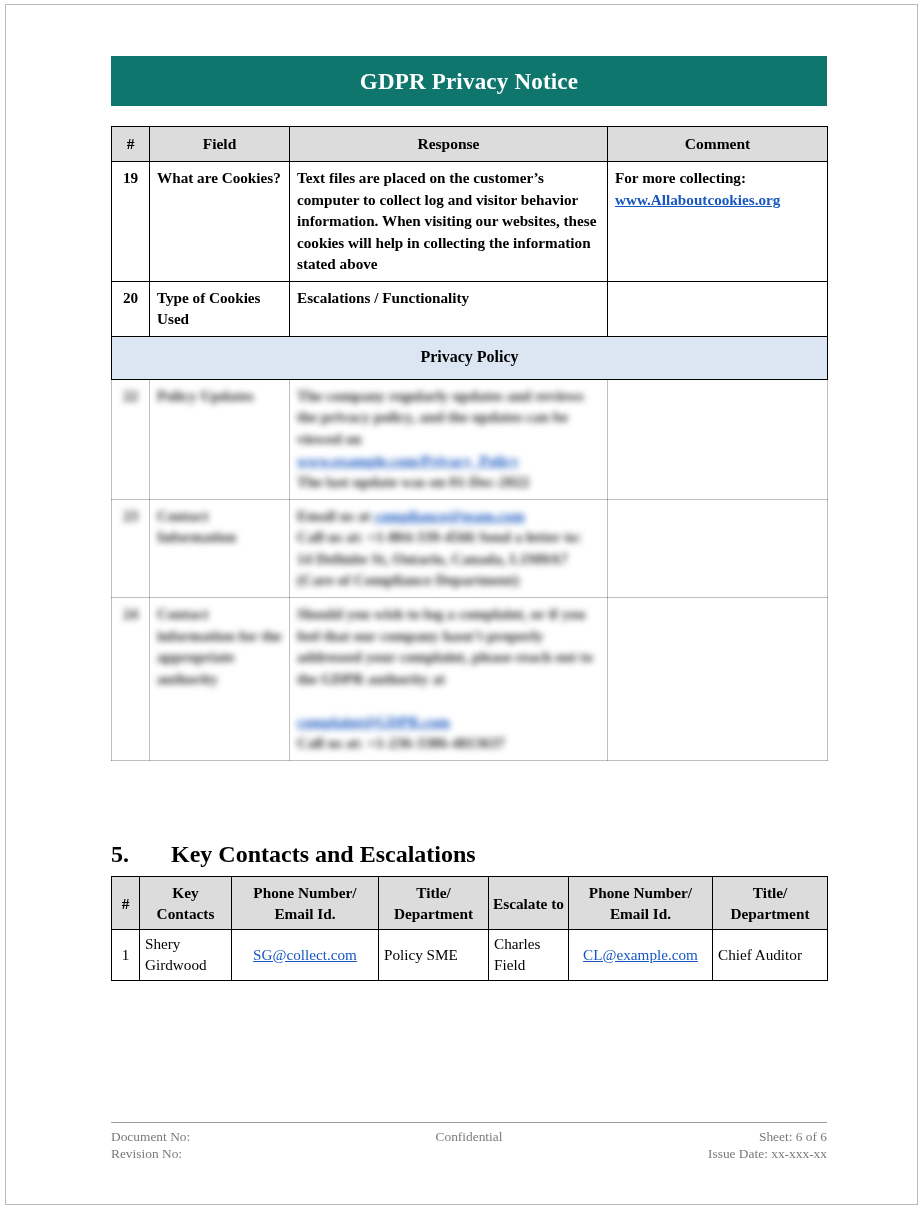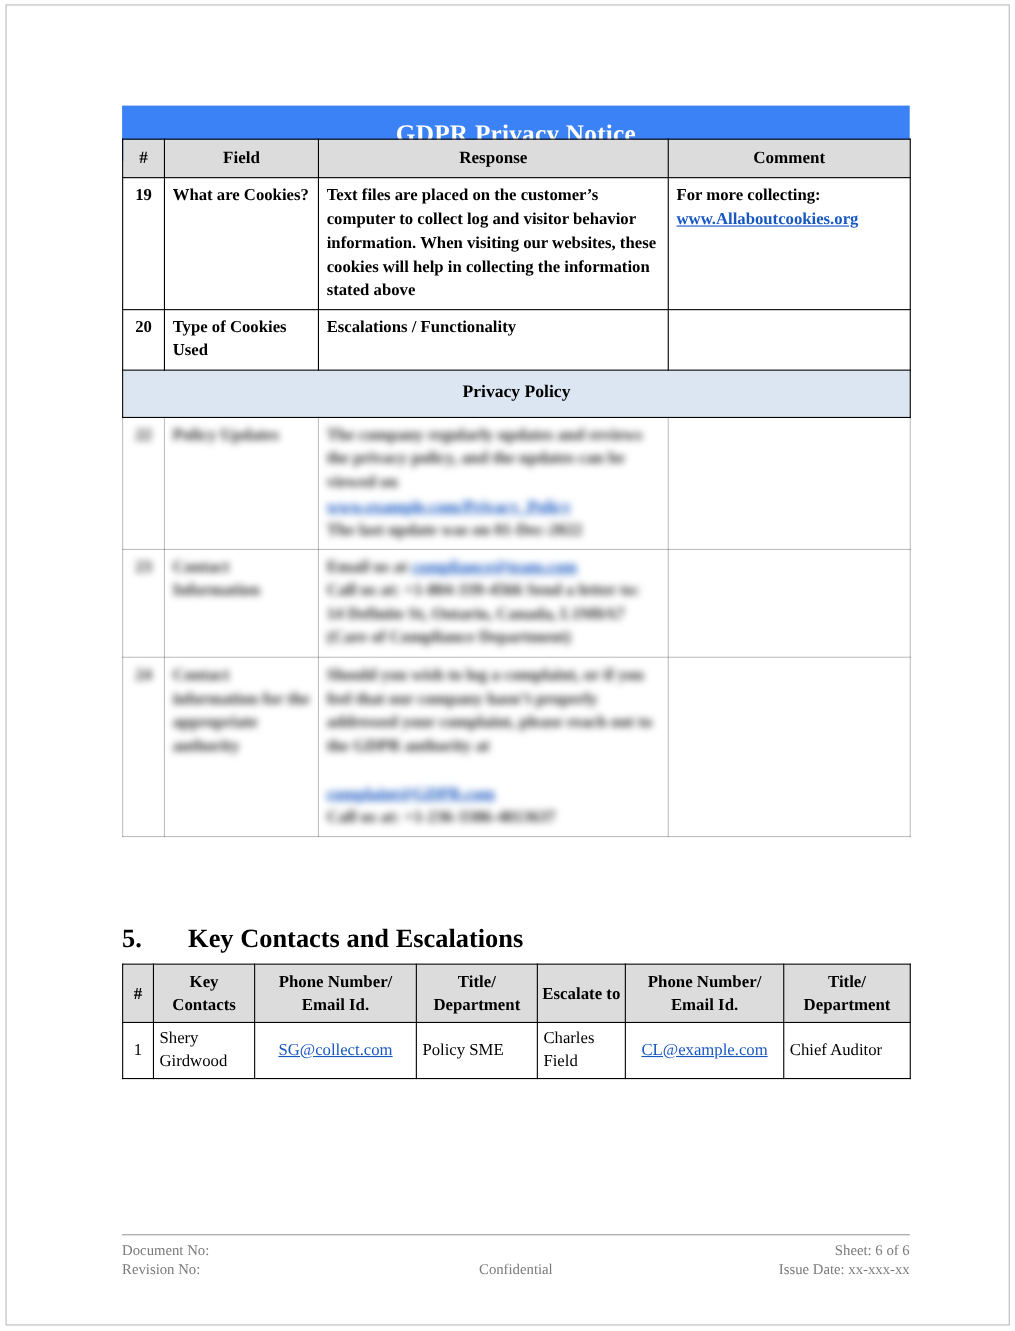--- a/index.html
+++ b/index.html
@@ -32,25 +32,24 @@
     pointer-events: none;
   }
 
   
   .title-banner {
     position: absolute;
     left: 111px;
     top: 56px;
     width: 716px;
     height: 50px;
-    background: #3b82f6;
+    background: #0f766e;
     display: flex;
     align-items: center;
     justify-content: center;
-    margin-top: 40px;
   }
   .title-banner .title-text {
     color: #ffffff;
     font-size: 23px;
     font-weight: bold;
     letter-spacing: 0.2px;
     line-height: 1;
   }
 
   
@@ -167,21 +166,21 @@
     width: 716px;
     border-top: 1px solid #9d9d9d;
     color: #7a7a7a;
     font-size: 13.4px;
     line-height: 1.3;
     padding-top: 5px;
   }
   .footer-row {
     display: flex;
     justify-content: space-between;
-    align-items: flex-end;
+    align-items: flex-start;
   }
   .footer-col-left  { text-align: left;  width: 33%; }
   .footer-col-mid   { text-align: center; width: 34%; }
   .footer-col-right { text-align: right; width: 33%; }
   .footer-line { white-space: pre; }
 </style>
 </head>
 <body>
 
 <div id="page">

